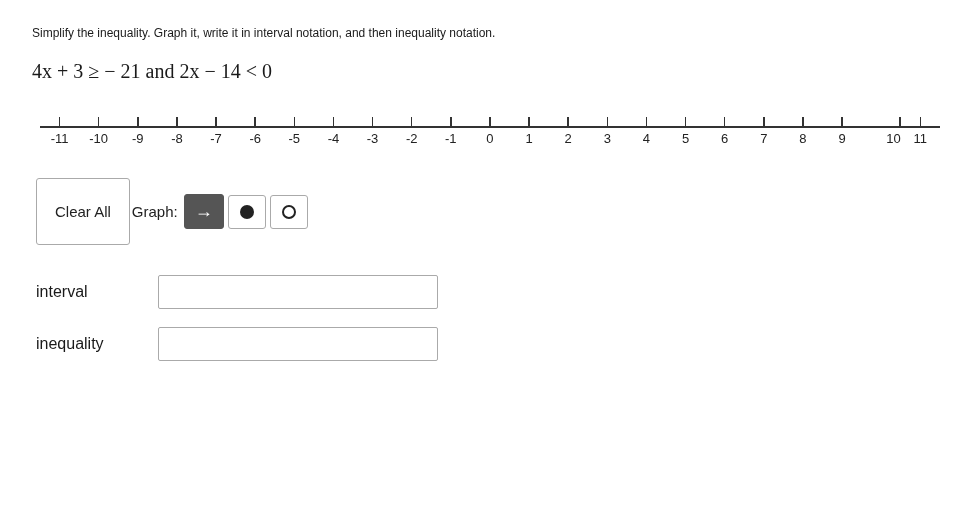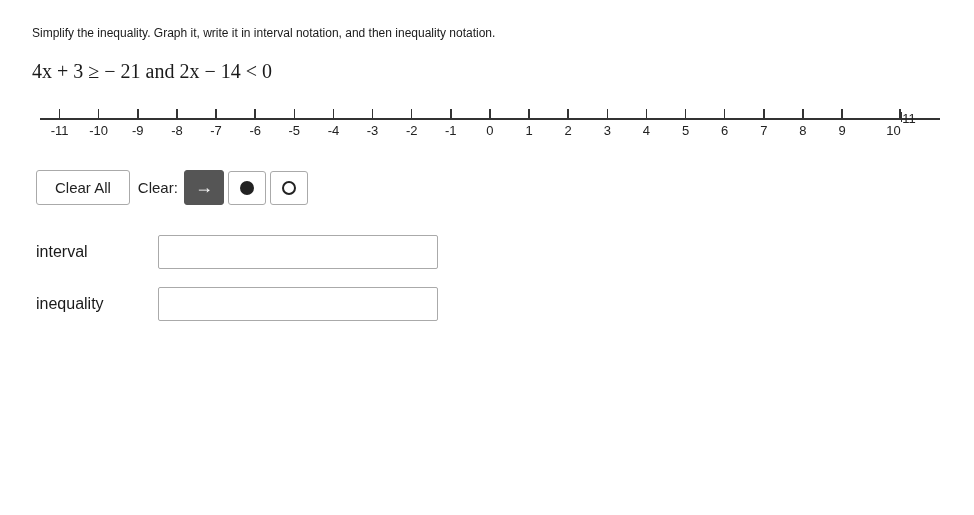--- a/index.html
+++ b/index.html
@@ -16,21 +16,21 @@
     .instruction {
       font-size: 12px;
       line-height: 1.5;
       margin-bottom: 18px;
       font-family: Arial, sans-serif;
       color: #1a1a1a;
     }
 
     .inequality-problem {
       font-size: 20px;
-      margin-bottom: 16px;
+      margin-bottom: 24px;
       font-family: Georgia, serif;
     }
 
     .number-line-container {
       position: relative;
       width: 100%;
       margin-bottom: 28px;
       padding: 10px 0 4px 0;
     }
 
@@ -71,27 +71,27 @@
       display: flex;
       align-items: center;
       gap: 0;
       margin-bottom: 30px;
       margin-left: 4px;
     }
 
     .clear-all-btn {
       border: 1.5px solid #aaa;
       background: #fff;
-      padding: 8px 18px;
+      padding: 24px 18px;
       font-size: 15px;
       font-family: Arial, sans-serif;
       cursor: pointer;
       border-radius: 3px;
       color: #222;
-      margin-right: 8px;
+      margin-right: 2px;
     }
 
     .draw-label {
       font-size: 15px;
       font-family: Arial, sans-serif;
       margin-right: 6px;
       color: #222;
     }
 
     .draw-btn-arrow {
@@ -278,32 +278,32 @@
           <span class="tick-label">8</span>
         </div>
         <div class="tick-wrapper" style="display: flex; flex-direction: column; align-items: center; flex: 1 1 0%; padding-top: 0px;">
           <div class="tick-line"></div>
           <span class="tick-label">9</span>
         </div>
         <div class="tick-wrapper" style="display: flex; flex-direction: column; align-items: flex-end; flex: 1 1 0%; padding-top: 0px;">
           <div class="tick-line"></div>
           <span class="tick-label">10</span>
         </div>
-        <div class="tick-wrapper" style="display: flex; flex-direction: row; align-items: center; flex: 1 1 0%; padding-top: 0px;">
+        <div class="tick-wrapper" style="display: flex; flex-direction: column; align-items: center; flex: 1 1 0%; padding-top: 0px;">
           <div class="tick-line"></div>
           <span class="tick-label">11</span>
         </div>
       </div>
   </div>
 </div>
 
 <div class="controls-row">
   <button class="clear-all-btn">Clear All</button>
 
-  <span class="draw-label">Clear:</span>
+  <span class="draw-label">Graph:</span>
 
   <button class="draw-btn-arrow" title="">
     <span class="arrow-icon">→</span>
   </button>
 
   <button class="draw-btn-filled">
     <span class="dot-filled"></span>
   </button>
 
   <button class="draw-btn-open">

